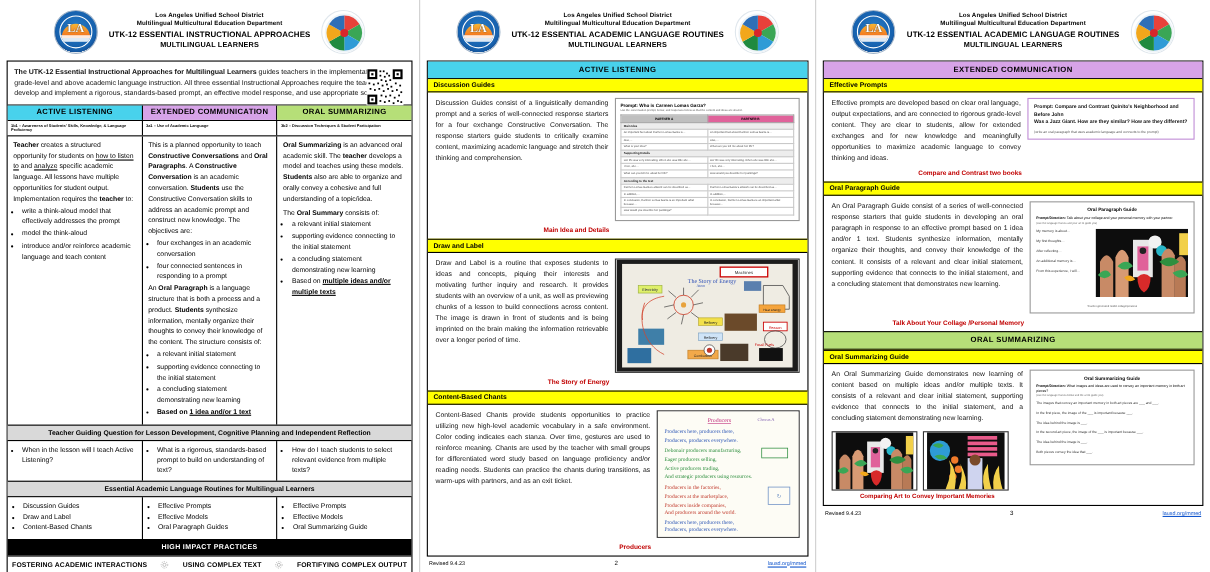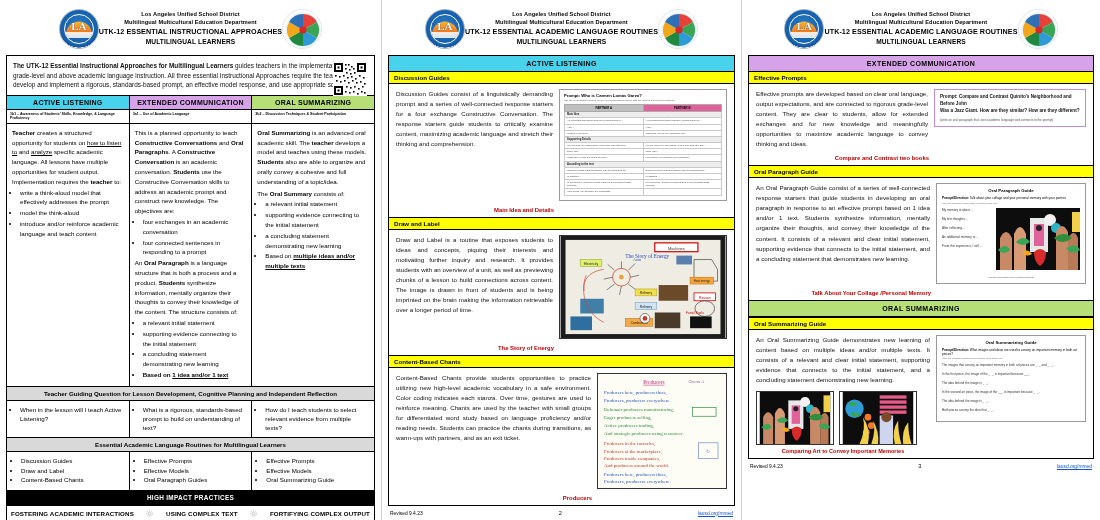--- a/index.html
+++ b/index.html
@@ -15,21 +15,21 @@
     position:relative;
     height:520px;
     background:#fff;
     padding:4px 6px 0 6px;
   }
   .page1 { width:381px; }
   .page2 { width:360px; border-left:1px solid #cfcfcf; }
   .page3 { width:359px; border-left:1px solid #cfcfcf; }
 
   
-  .hdr { display:flex; align-items:center; justify-content:center; gap:0; padding:5px 4px 6px; }
+  .hdr { display:flex; align-items:center; justify-content:center; gap:10px; padding:5px 4px 6px; }
   .hdr-mid { text-align:center; line-height:1.35; }
   .hdr-mid .l1 { font-size:5.6px; font-weight:bold; letter-spacing:.02em; }
   .hdr-mid .l2 { font-size:5.6px; font-weight:bold; letter-spacing:.02em; }
   .hdr-mid .l3 { font-size:7.2px; font-weight:bold; letter-spacing:.01em; margin-top:1px; }
   .hdr-mid .l4 { font-size:6.6px; font-weight:bold; letter-spacing:.02em; margin-top:1px; }
 
   
   .seal { width:40px; height:40px; border-radius:50%; position:relative;
           background:radial-gradient(circle at 50% 45%, #1763b0 0%, #1763b0 62%, #15539a 72%, #ffffff 73%, #d9e3ee 100%);
           border:1px solid #9fb3c8; flex:0 0 auto; }

